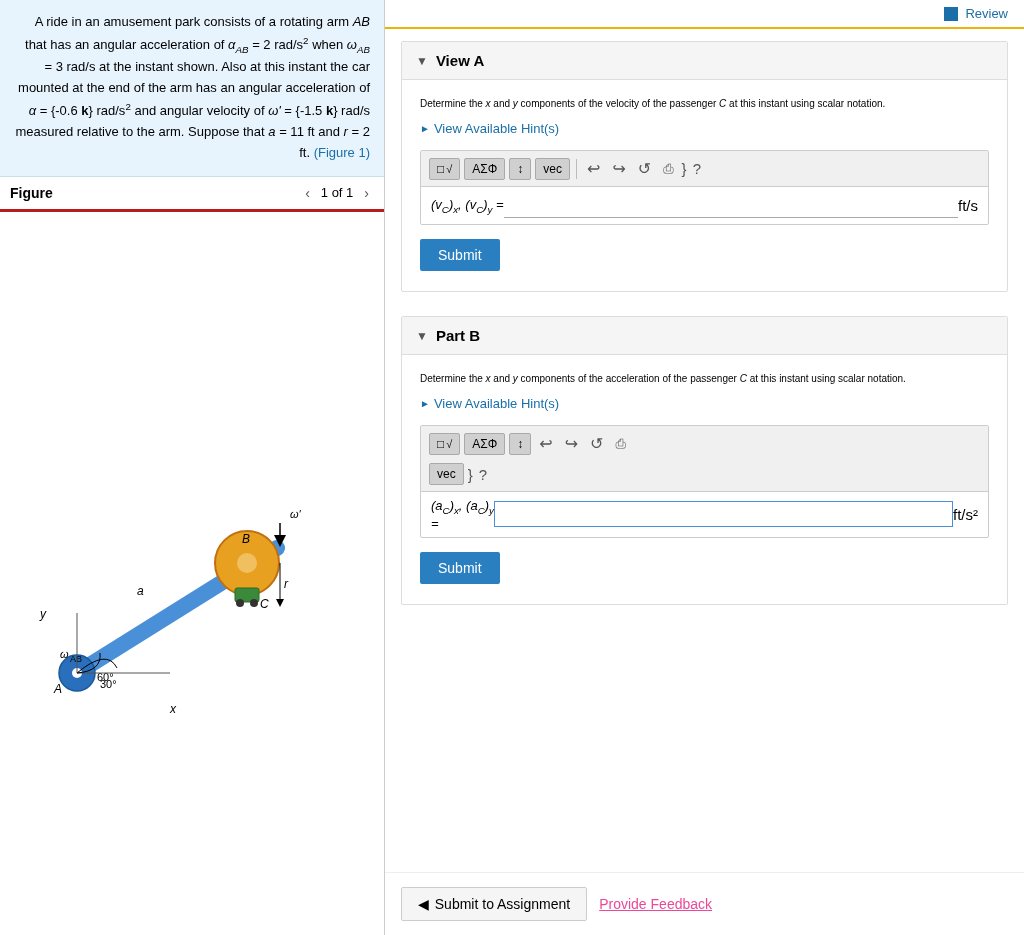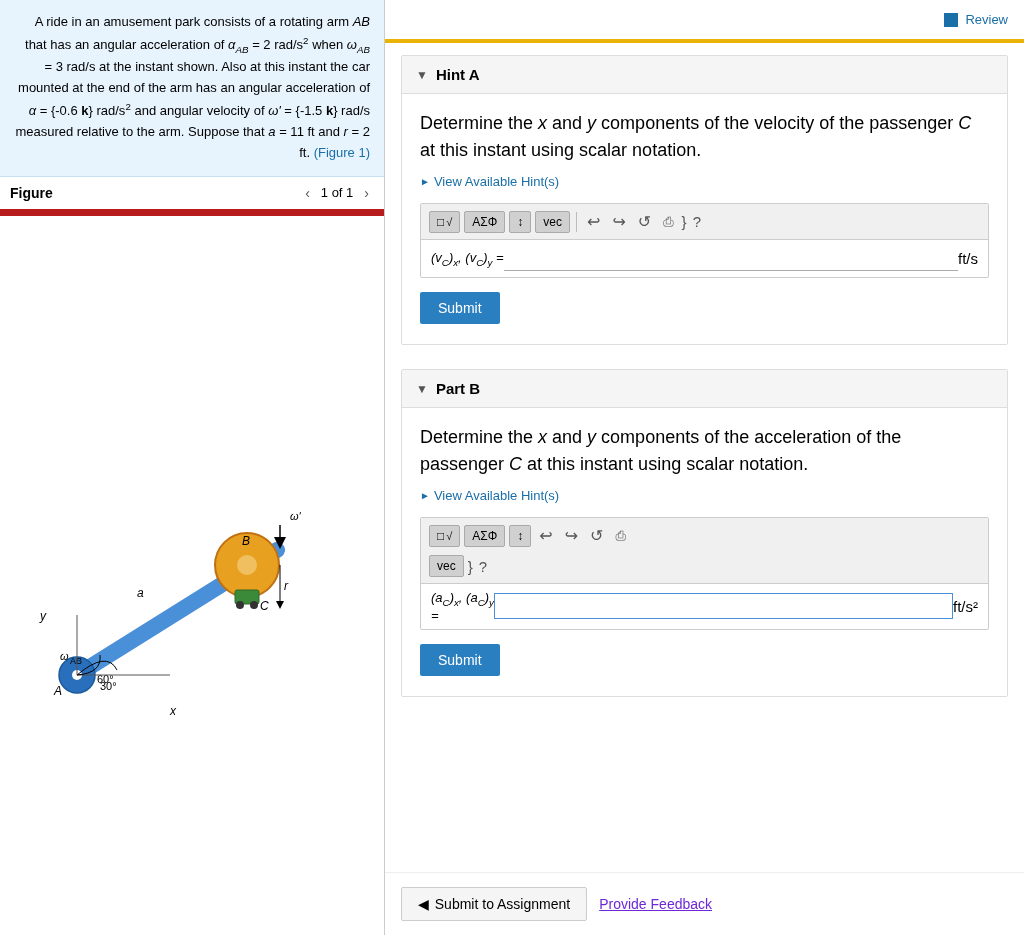--- a/index.html
+++ b/index.html
@@ -27,21 +27,21 @@
       flex: 1;
       display: flex;
       flex-direction: column;
       overflow: hidden;
     }
     .figure-header {
       display: flex;
       align-items: center;
       justify-content: space-between;
       padding: 6px 10px;
-      border-bottom: 7px solid #b91c1c;
+      border-bottom: 3px solid #b91c1c;
       font-weight: bold;
       font-size: 14px;
     }
     .figure-nav {
       display: flex;
       align-items: center;
       gap: 6px;
       font-weight: normal;
       font-size: 13px;
     }
@@ -66,22 +66,22 @@
       overflow-y: auto;
       padding: 0;
       display: flex;
       flex-direction: column;
     }
 
     .review-bar {
       display: flex;
       justify-content: flex-end;
       align-items: center;
-      padding: 12px 16px;
-      border-bottom: 4px solid #eab308;
+      padding: 6px 16px;
+      border-bottom: 2px solid #eab308;
     }
     .review-link {
       color: #1a6fa8;
       text-decoration: none;
       font-size: 13px;
       display: flex;
       align-items: center;
       gap: 4px;
     }
 
@@ -102,21 +102,21 @@
     }
     .part-header .arrow {
       color: #555;
       font-size: 12px;
     }
     .part-body {
       padding: 16px 18px;
     }
     .part-description {
       margin-bottom: 10px;
-      font-size: 18px;
+      font-size: 10px;
       line-height: 1.5;
     }
     .part-instruction {
       font-weight: bold;
       font-size: 13.5px;
       margin-bottom: 10px;
       line-height: 1.5;
     }
     .hint-link {
       color: #1a6fa8;
@@ -220,21 +220,21 @@
       border: 1px solid #ccc;
       padding: 8px 16px;
       font-size: 14px;
       cursor: pointer;
       border-radius: 2px;
       display: flex;
       align-items: center;
       gap: 6px;
     }
     .feedback-link {
-      color: #6d28d9;
+      color: #ec4899;
       text-decoration: underline;
       font-size: 14px;
       cursor: pointer;
       background: none;
       border: none;
     }
 
     
     .figure-svg-container {
       padding: 10px;
@@ -349,21 +349,21 @@
   <div class="review-bar">
     <a href="#" class="review-link">
       <span style="display:inline-block;width:14px;height:14px;background:#1a6fa8;vertical-align:middle;margin-right:3px;"></span>
       <span>Review</span>
     </a>
   </div>
 
   <div class="part-section">
     <div class="part-header">
       <span class="arrow">▼</span>
-      <span>Hint A</span>
+      <span>View A</span>
     </div>
     <div class="part-body">
       <div class="part-description">
         Determine the <span style="font-style:italic;">x</span> and <span style="font-style:italic;">y</span> components of the velocity of the passenger <span style="font-style:italic;">C</span> at this instant using scalar notation.
       </div>
       <a href="#" class="hint-link">
         <span class="tri">►</span>
         <span>View Available Hint(s)</span>
       </a>
 

